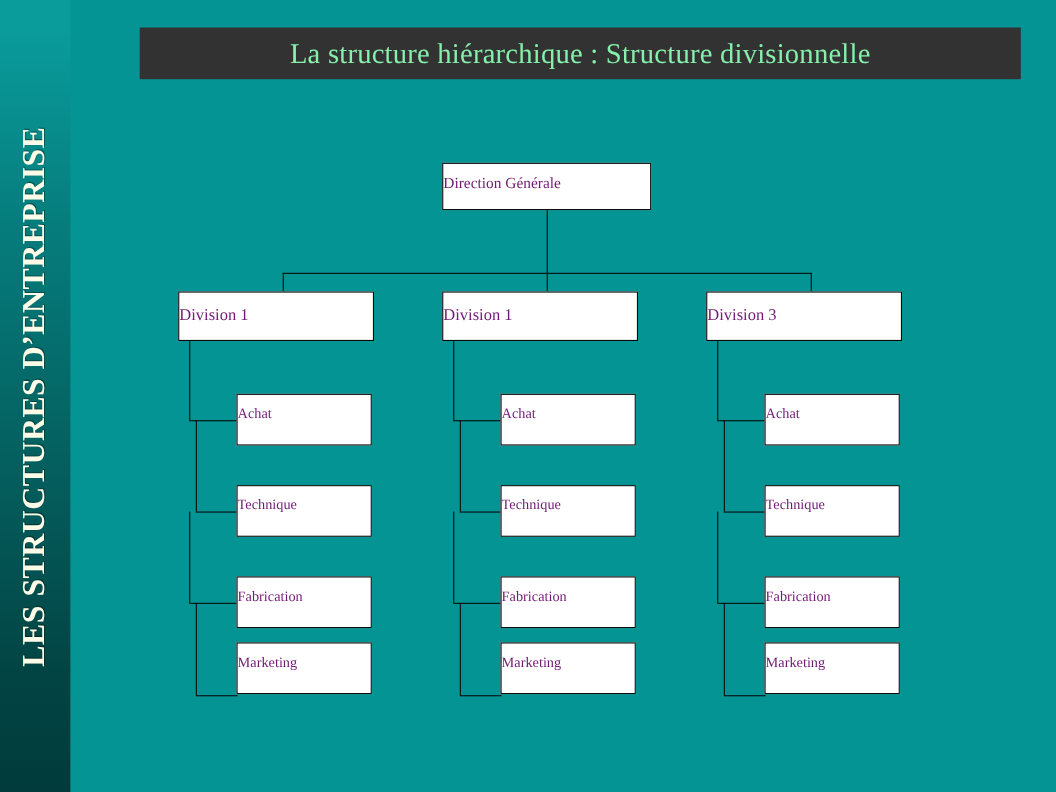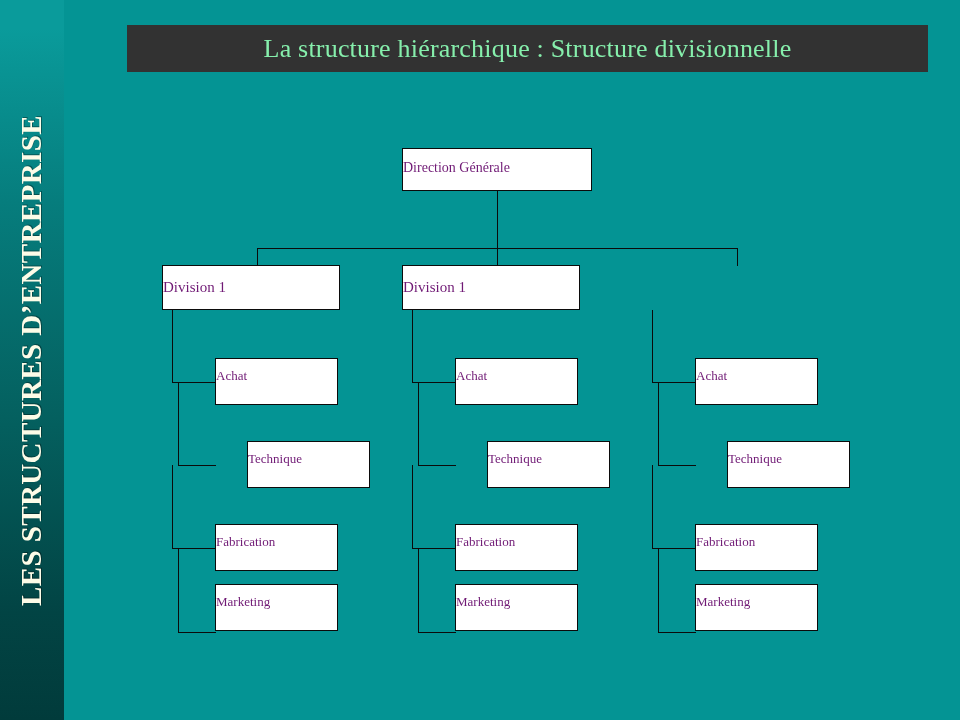--- a/index.html
+++ b/index.html
@@ -116,21 +116,21 @@
   .node.leaf {
     width: 123px;
     height: 47px;
     font-size: 13px;
     line-height: 34px;
   }
   .node.leaf.c0 { left: 215px; }
   .node.leaf.c1 { left: 455px; }
   .node.leaf.c2 { left: 695px; }
   .node.leaf.r0 { top: 358px; }
-  .node.leaf.r1 { top: 441px; margin-left: 32px; }
+  .node.leaf.r1 { top: 441px; }
   .node.leaf.r2 { top: 524px; }
   .node.leaf.r3 { top: 584px; }
 
   
   .line {
     position: absolute;
     background: #0B0B0B;
   }
   .vline { width: 1px; }
   .hline { height: 1px; }
@@ -157,20 +157,21 @@
     <div class="line vline" style="left:497px; top:191px; height:57px;"></div>
 
     <div class="line hline" style="left:257px; top:248px; width:481px;"></div>
 
     <div class="line vline" style="left:257px; top:248px; height:18px;"></div>
     <div class="line vline" style="left:497px; top:248px; height:18px;"></div>
     <div class="line vline" style="left:737px; top:248px; height:18px;"></div>
 
     <div class="node division c0">Division 1</div>
     <div class="node division c1">Division 1</div>
+    <div class="node division c2">Division 3</div>
 
     <div class="line vline" style="left:172px; top:310px; height:72px;"></div>
     <div class="line hline" style="left:172px; top:382px; width:44px;"></div>
 
     <div class="line vline" style="left:178px; top:382px; height:83px;"></div>
     <div class="line hline" style="left:178px; top:465px; width:38px;"></div>
 
     <div class="line vline" style="left:172px; top:465px; height:83px;"></div>
     <div class="line hline" style="left:172px; top:548px; width:44px;"></div>
 

